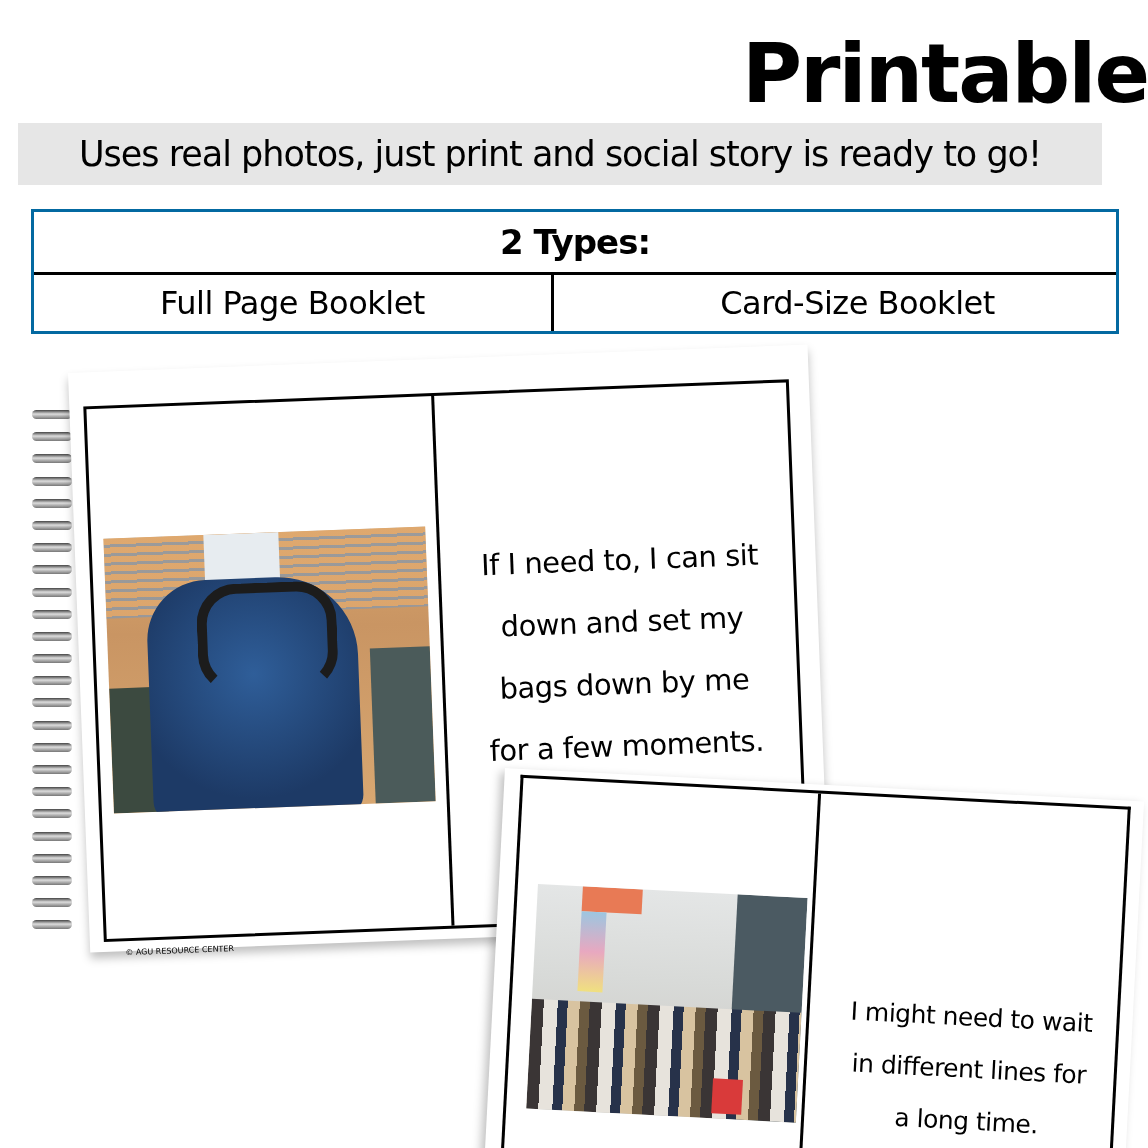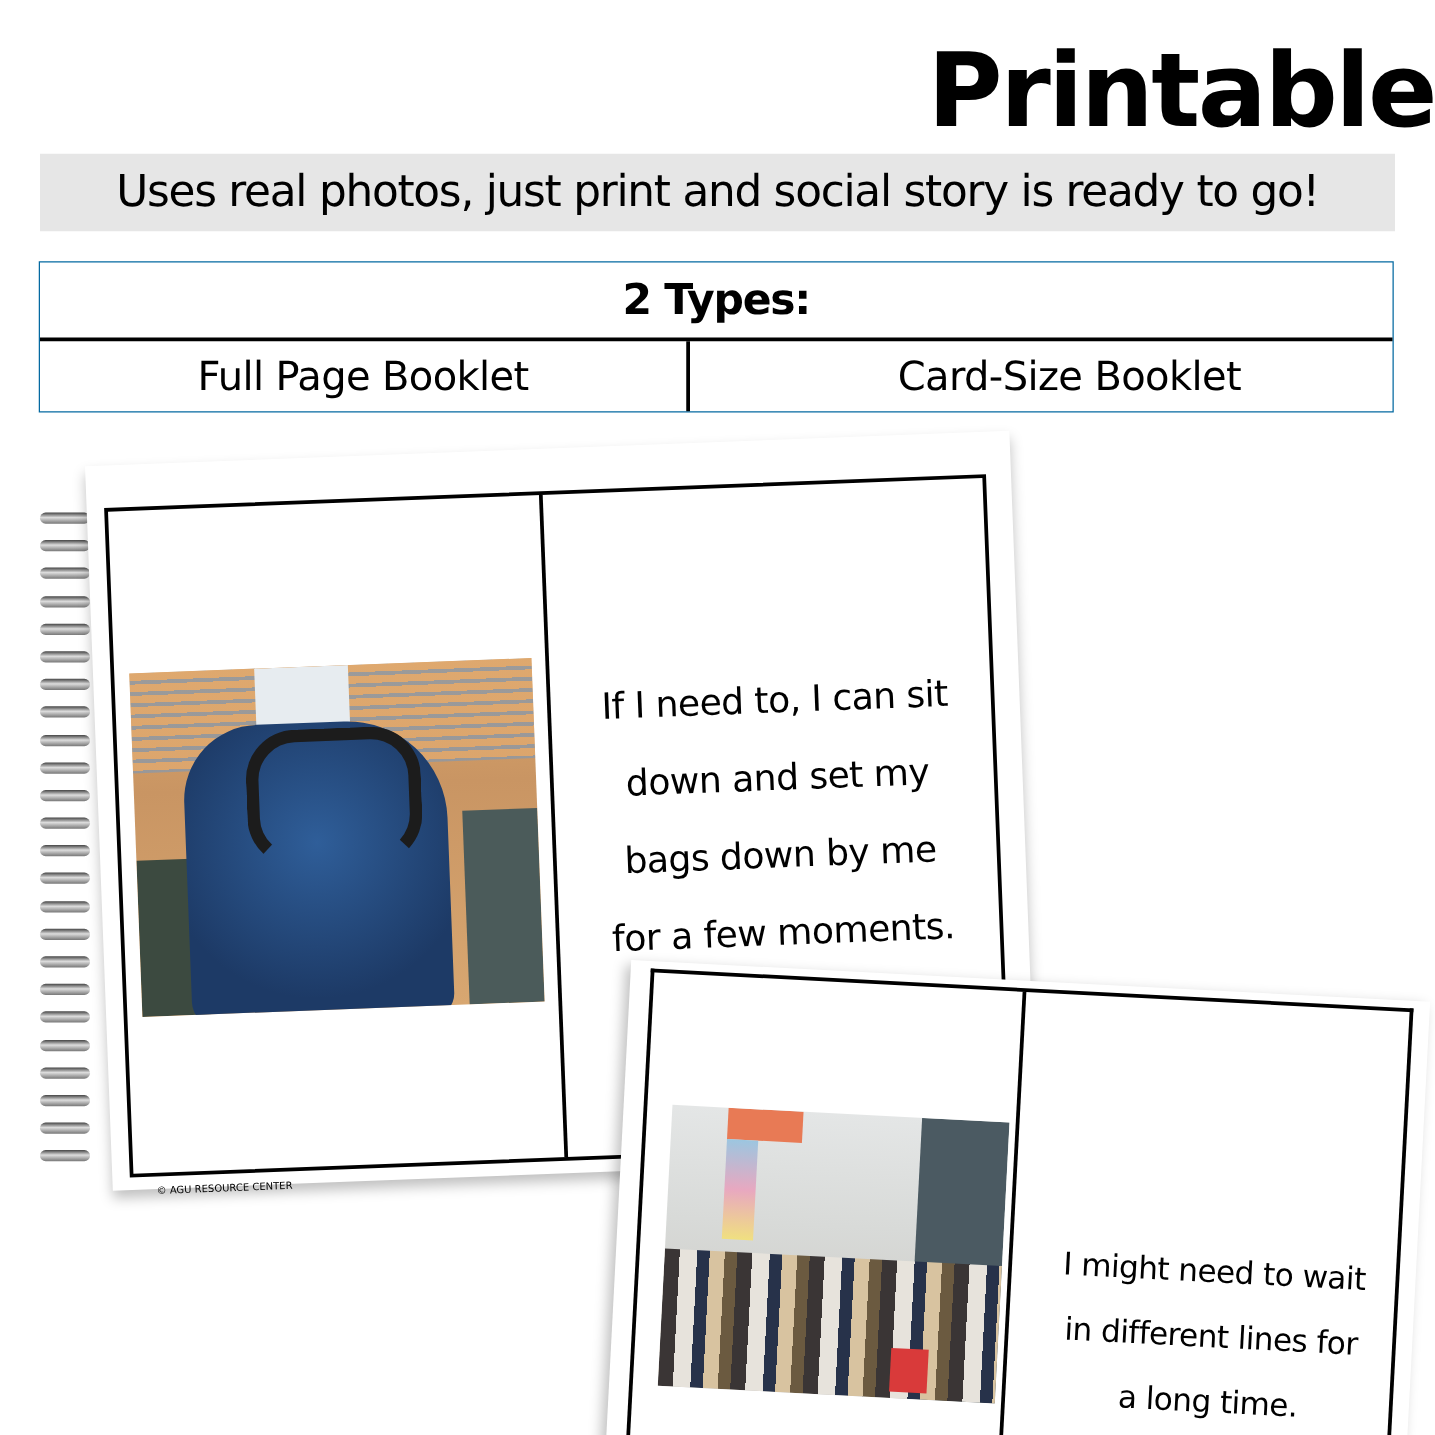--- a/index.html
+++ b/index.html
@@ -1,19 +1,19 @@
 <!DOCTYPE html>
 <html><head>
 <meta charset="utf-8">
 <style>
   html,body{margin:0;padding:0;}
   body{width:1148px;height:1148px;background:#ffffff;position:relative;overflow:hidden;font-family:"DejaVu Sans",sans-serif;color:#000;}
   .title{position:absolute;left:0;top:24px;width:1148px;text-align:right;font-family:"DejaVu Sans",sans-serif;font-weight:bold;font-size:82px;letter-spacing:-2px;line-height:100px;}
-  .subtitle{position:absolute;left:32px;top:123px;width:1084px;height:62px;background:#e6e6e6;text-align:center;font-size:35px;line-height:62px;letter-spacing:-1px;}
-  .types-table{position:absolute;left:31px;top:209px;width:1082px;height:119px;border:1px solid #0369a1;}
+  .subtitle{position:absolute;left:18px;top:123px;width:1084px;height:62px;background:#e6e6e6;text-align:center;font-size:35px;line-height:62px;letter-spacing:-1px;}
+  .types-table{position:absolute;left:31px;top:209px;width:1082px;height:119px;border:3px solid #0369a1;}
   .types-head{height:60px;border-bottom:3px solid #000;text-align:center;font-weight:bold;font-size:34px;line-height:60px;letter-spacing:-1px;}
   .types-row{display:flex;height:56px;}
   .types-cell{flex:1;text-align:center;font-size:32px;line-height:56px;letter-spacing:-0.5px;}
   .types-cell + .types-cell{border-left:3px solid #000;padding-left:45px;}
 
   .booklet1{position:absolute;left:68px;top:373px;width:740px;height:580px;background:#fff;transform:rotate(-2.2deg);transform-origin:0 0;box-shadow:0 6px 10px rgba(0,0,0,0.25);}
   .booklet1 .frame{position:absolute;left:14px;top:34px;width:700px;height:530px;border:3px solid #000;border-right:3px solid #000;}
   .booklet1 .divider{position:absolute;left:345px;top:0;width:3px;height:100%;background:#000;}
   .photo-bag{position:absolute;left:12px;top:130px;width:322px;height:275px;background:linear-gradient(180deg,#d9a56b 0%,#c99563 35%,#d8a771 100%);overflow:hidden;}
   .photo-bag .stripes{position:absolute;left:0;top:0;width:100%;height:80px;background:repeating-linear-gradient(180deg,#e0a96f 0 6px,#8c98a6 6px 9px);opacity:0.8;}

